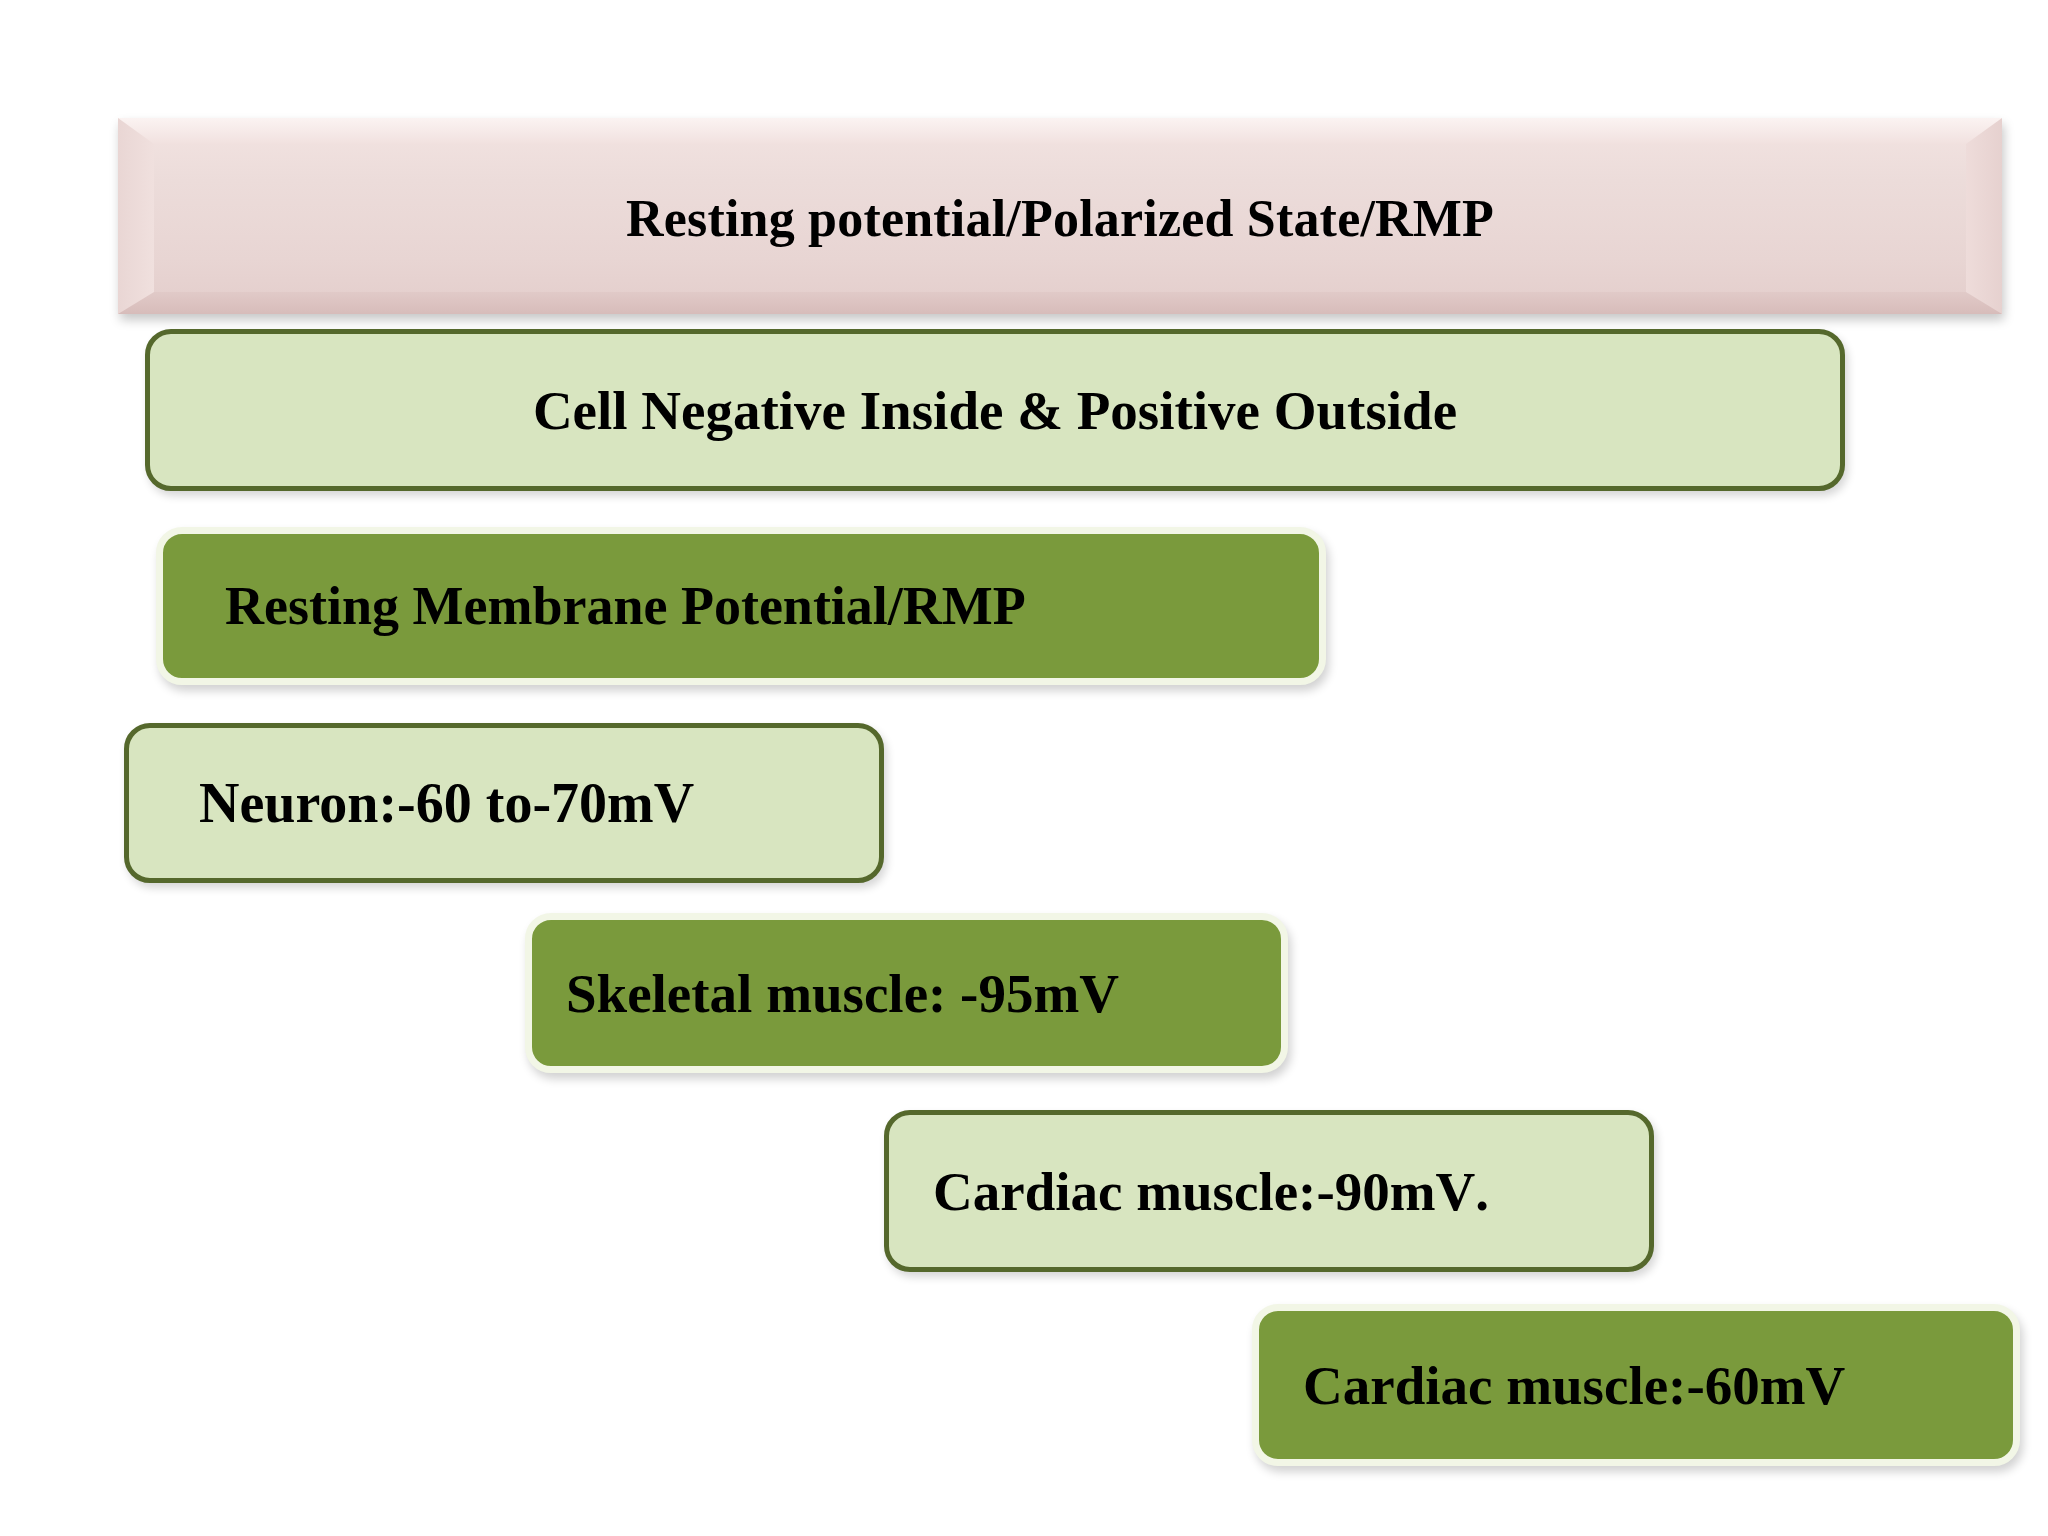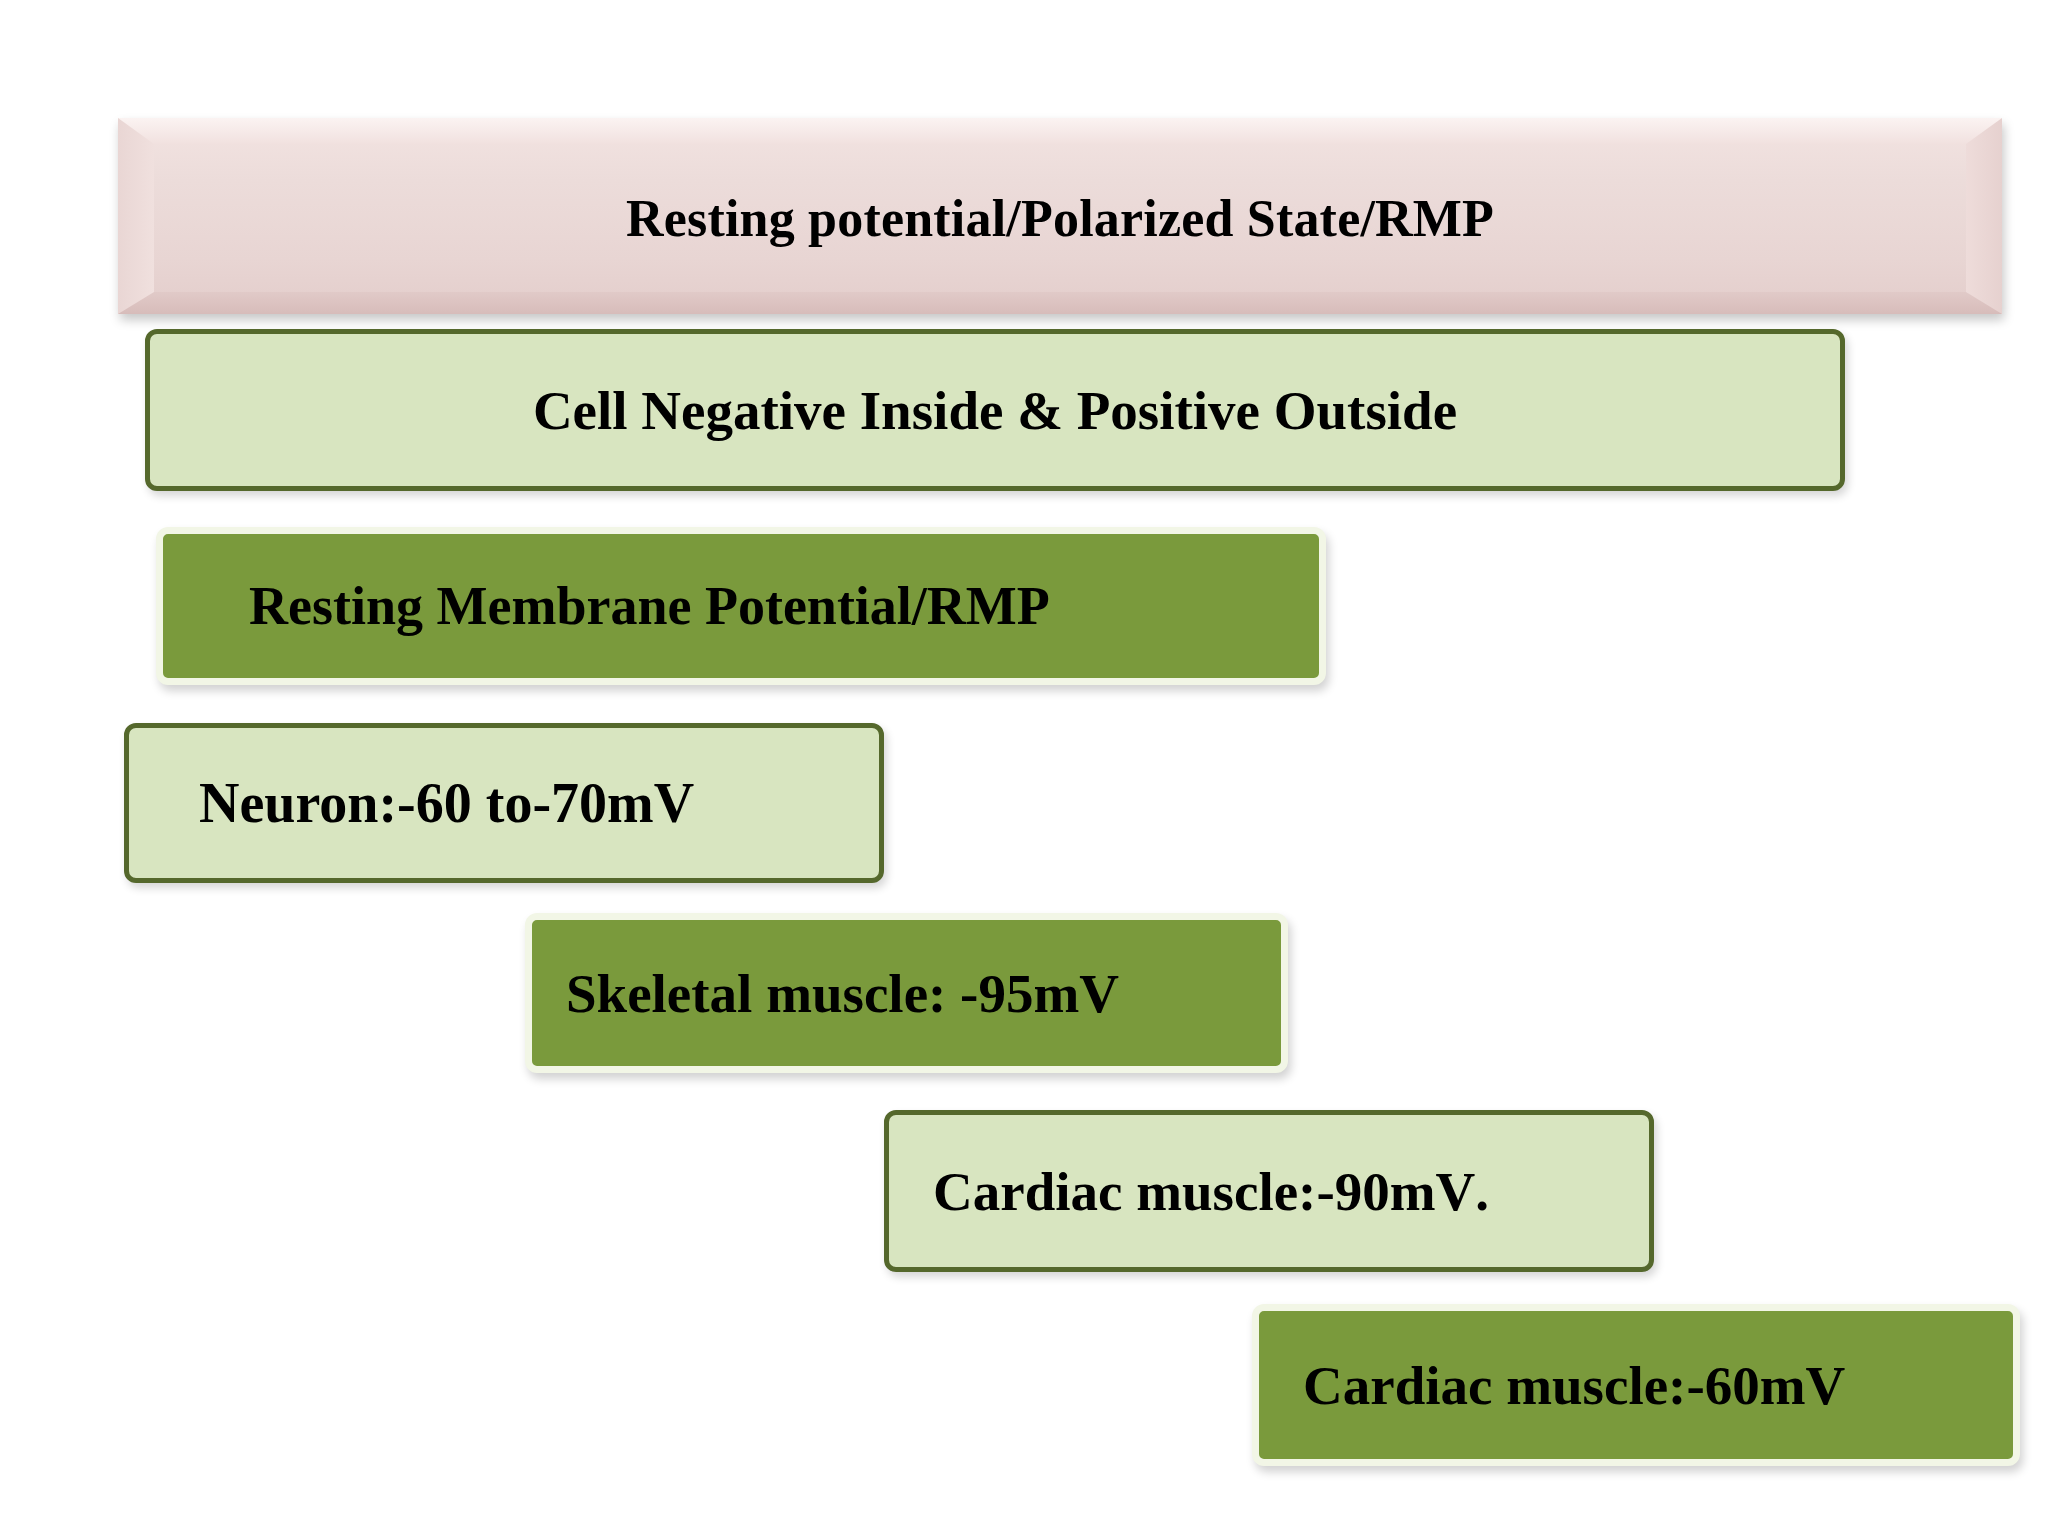--- a/index.html
+++ b/index.html
@@ -87,21 +87,21 @@
     color: #000000;
     letter-spacing: 0.2px;
     white-space: nowrap;
   }
 
   
   .cascade-box {
     position: absolute;
     display: flex;
     align-items: center;
-    border-radius: 12px;
+    border-radius: 26px;
     box-sizing: border-box;
   }
   .cascade-box .box-label {
     font-weight: bold;
     color: #000000;
     white-space: nowrap;
     line-height: 1;
   }
   .cascade-box.light {
     background: #d8e5c0;
@@ -112,21 +112,21 @@
     background: #7a9a3c;
     border: 7px solid #f2f6e6;
     box-shadow: 3px 6px 10px rgba(0,0,0,0.18);
   }
 
   
   #box-cell-polarity { left: 145px;  top: 329px;  width: 1700px; height: 162px; justify-content: center; }
   #box-cell-polarity .box-label { font-size: 55px; }
 
   
-  #box-rmp { left: 156px; top: 527px; width: 1170px; height: 158px; padding-left: 86px; }
+  #box-rmp { left: 156px; top: 527px; width: 1170px; height: 158px; padding-left: 62px; }
   #box-rmp .box-label { font-size: 54px; }
 
   
   #box-neuron { left: 124px; top: 723px; width: 760px; height: 160px; padding-left: 70px; }
   #box-neuron .box-label { font-size: 56px; }
 
   
   #box-skeletal { left: 525px; top: 913px; width: 763px; height: 160px; padding-left: 34px; }
   #box-skeletal .box-label { font-size: 55px; }
 

